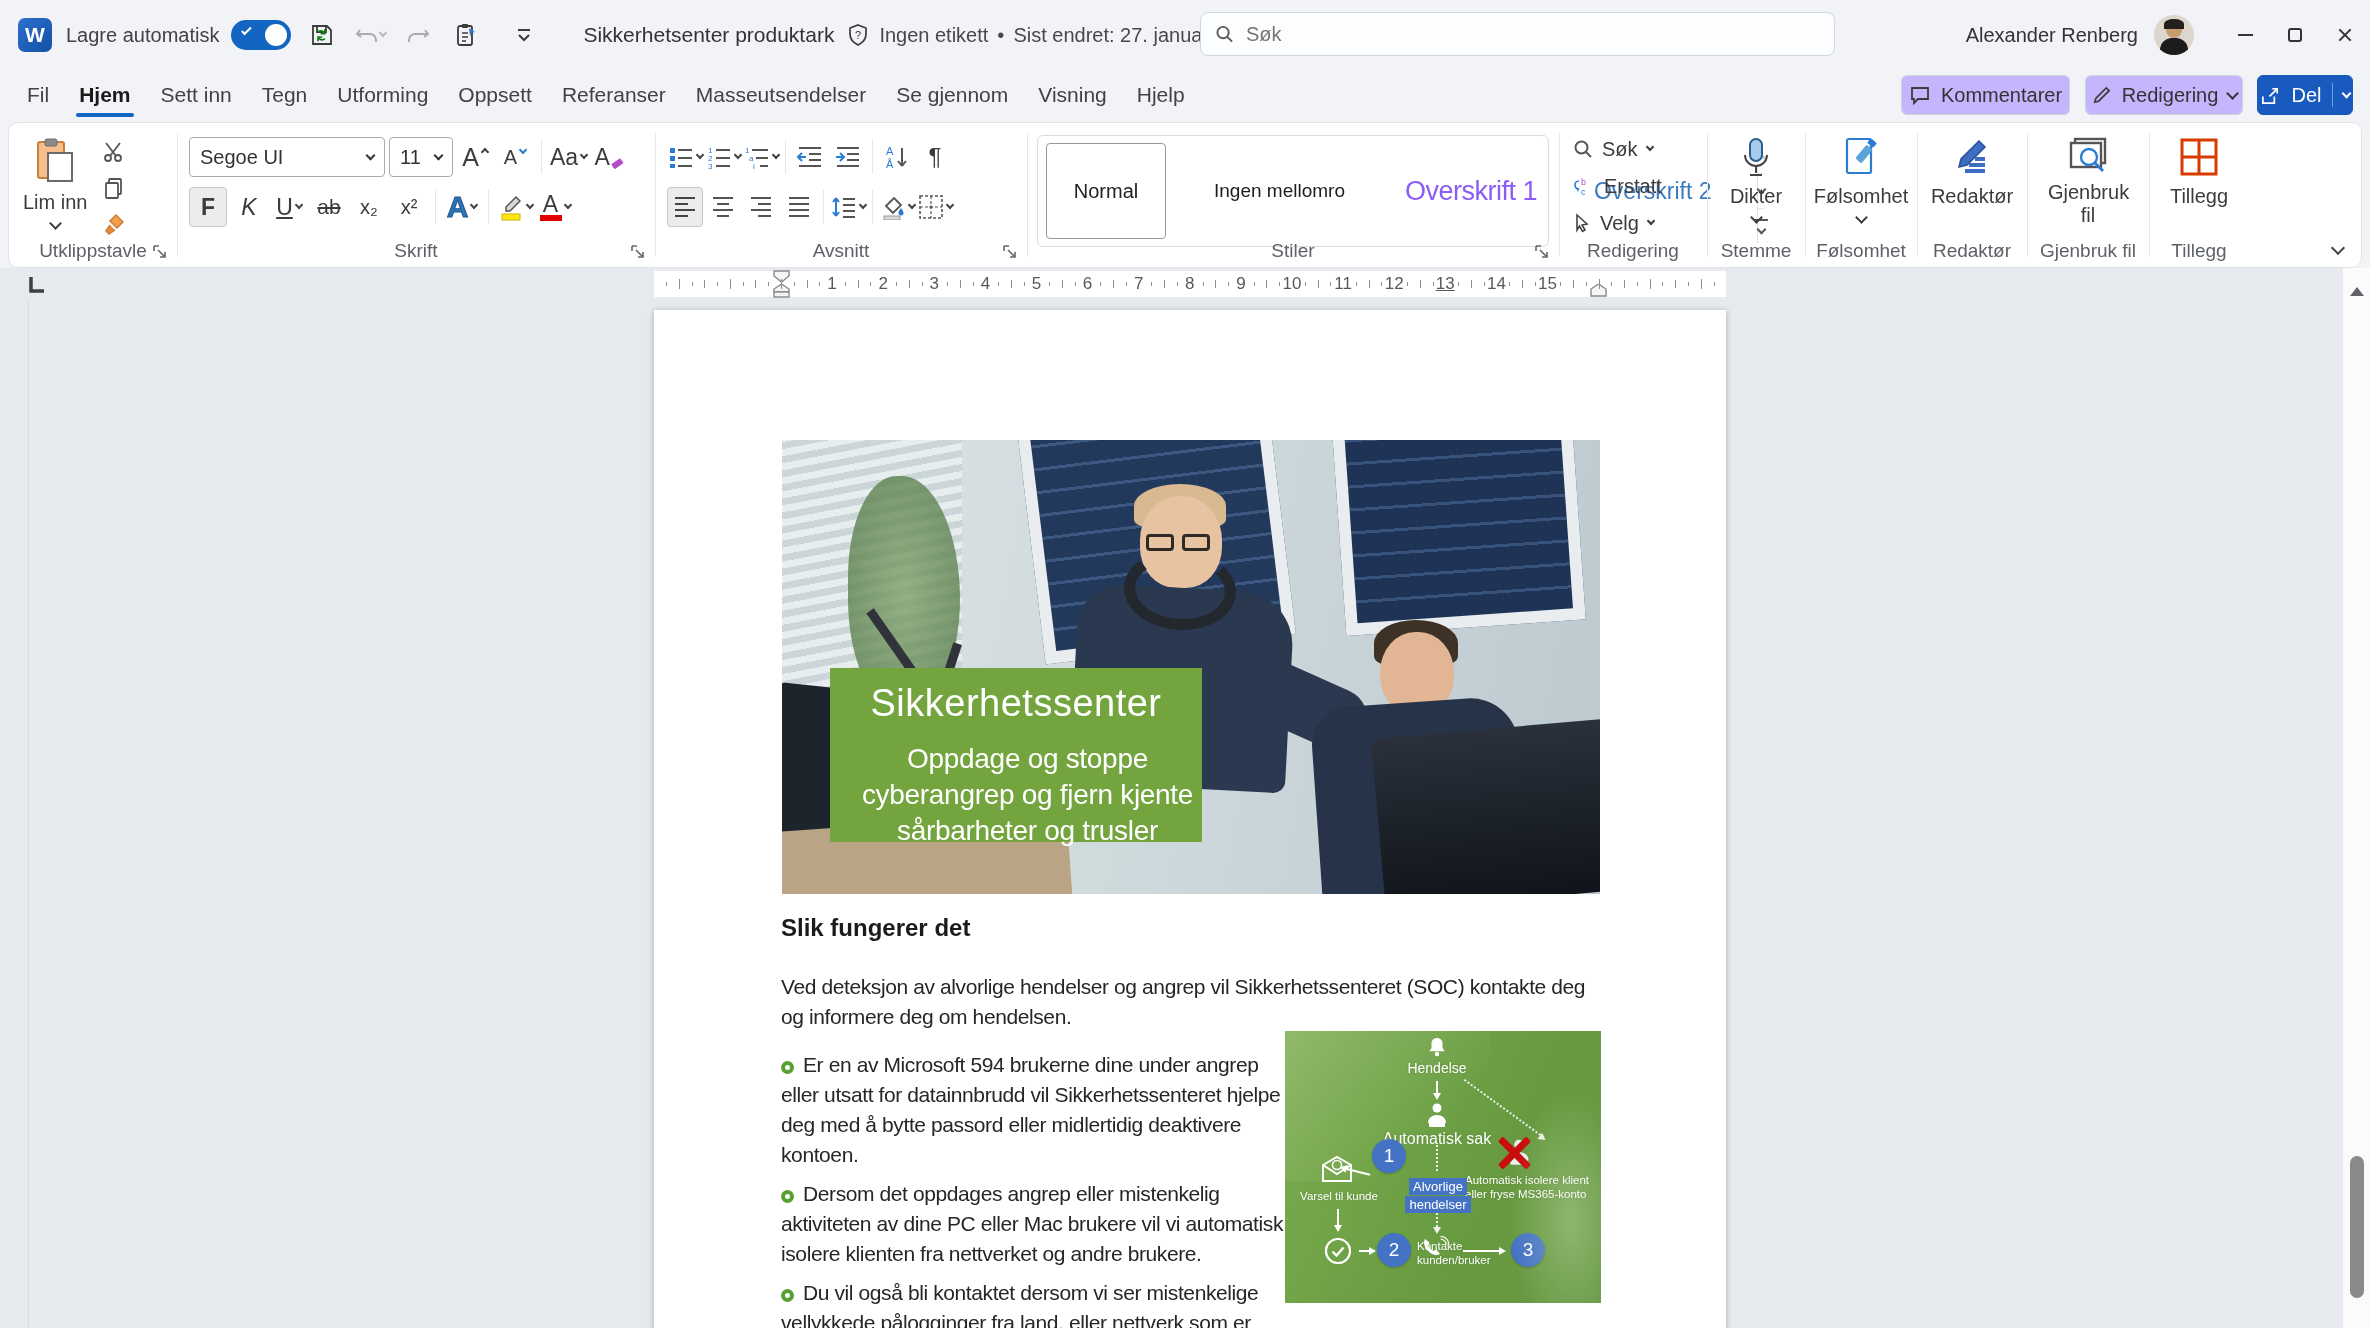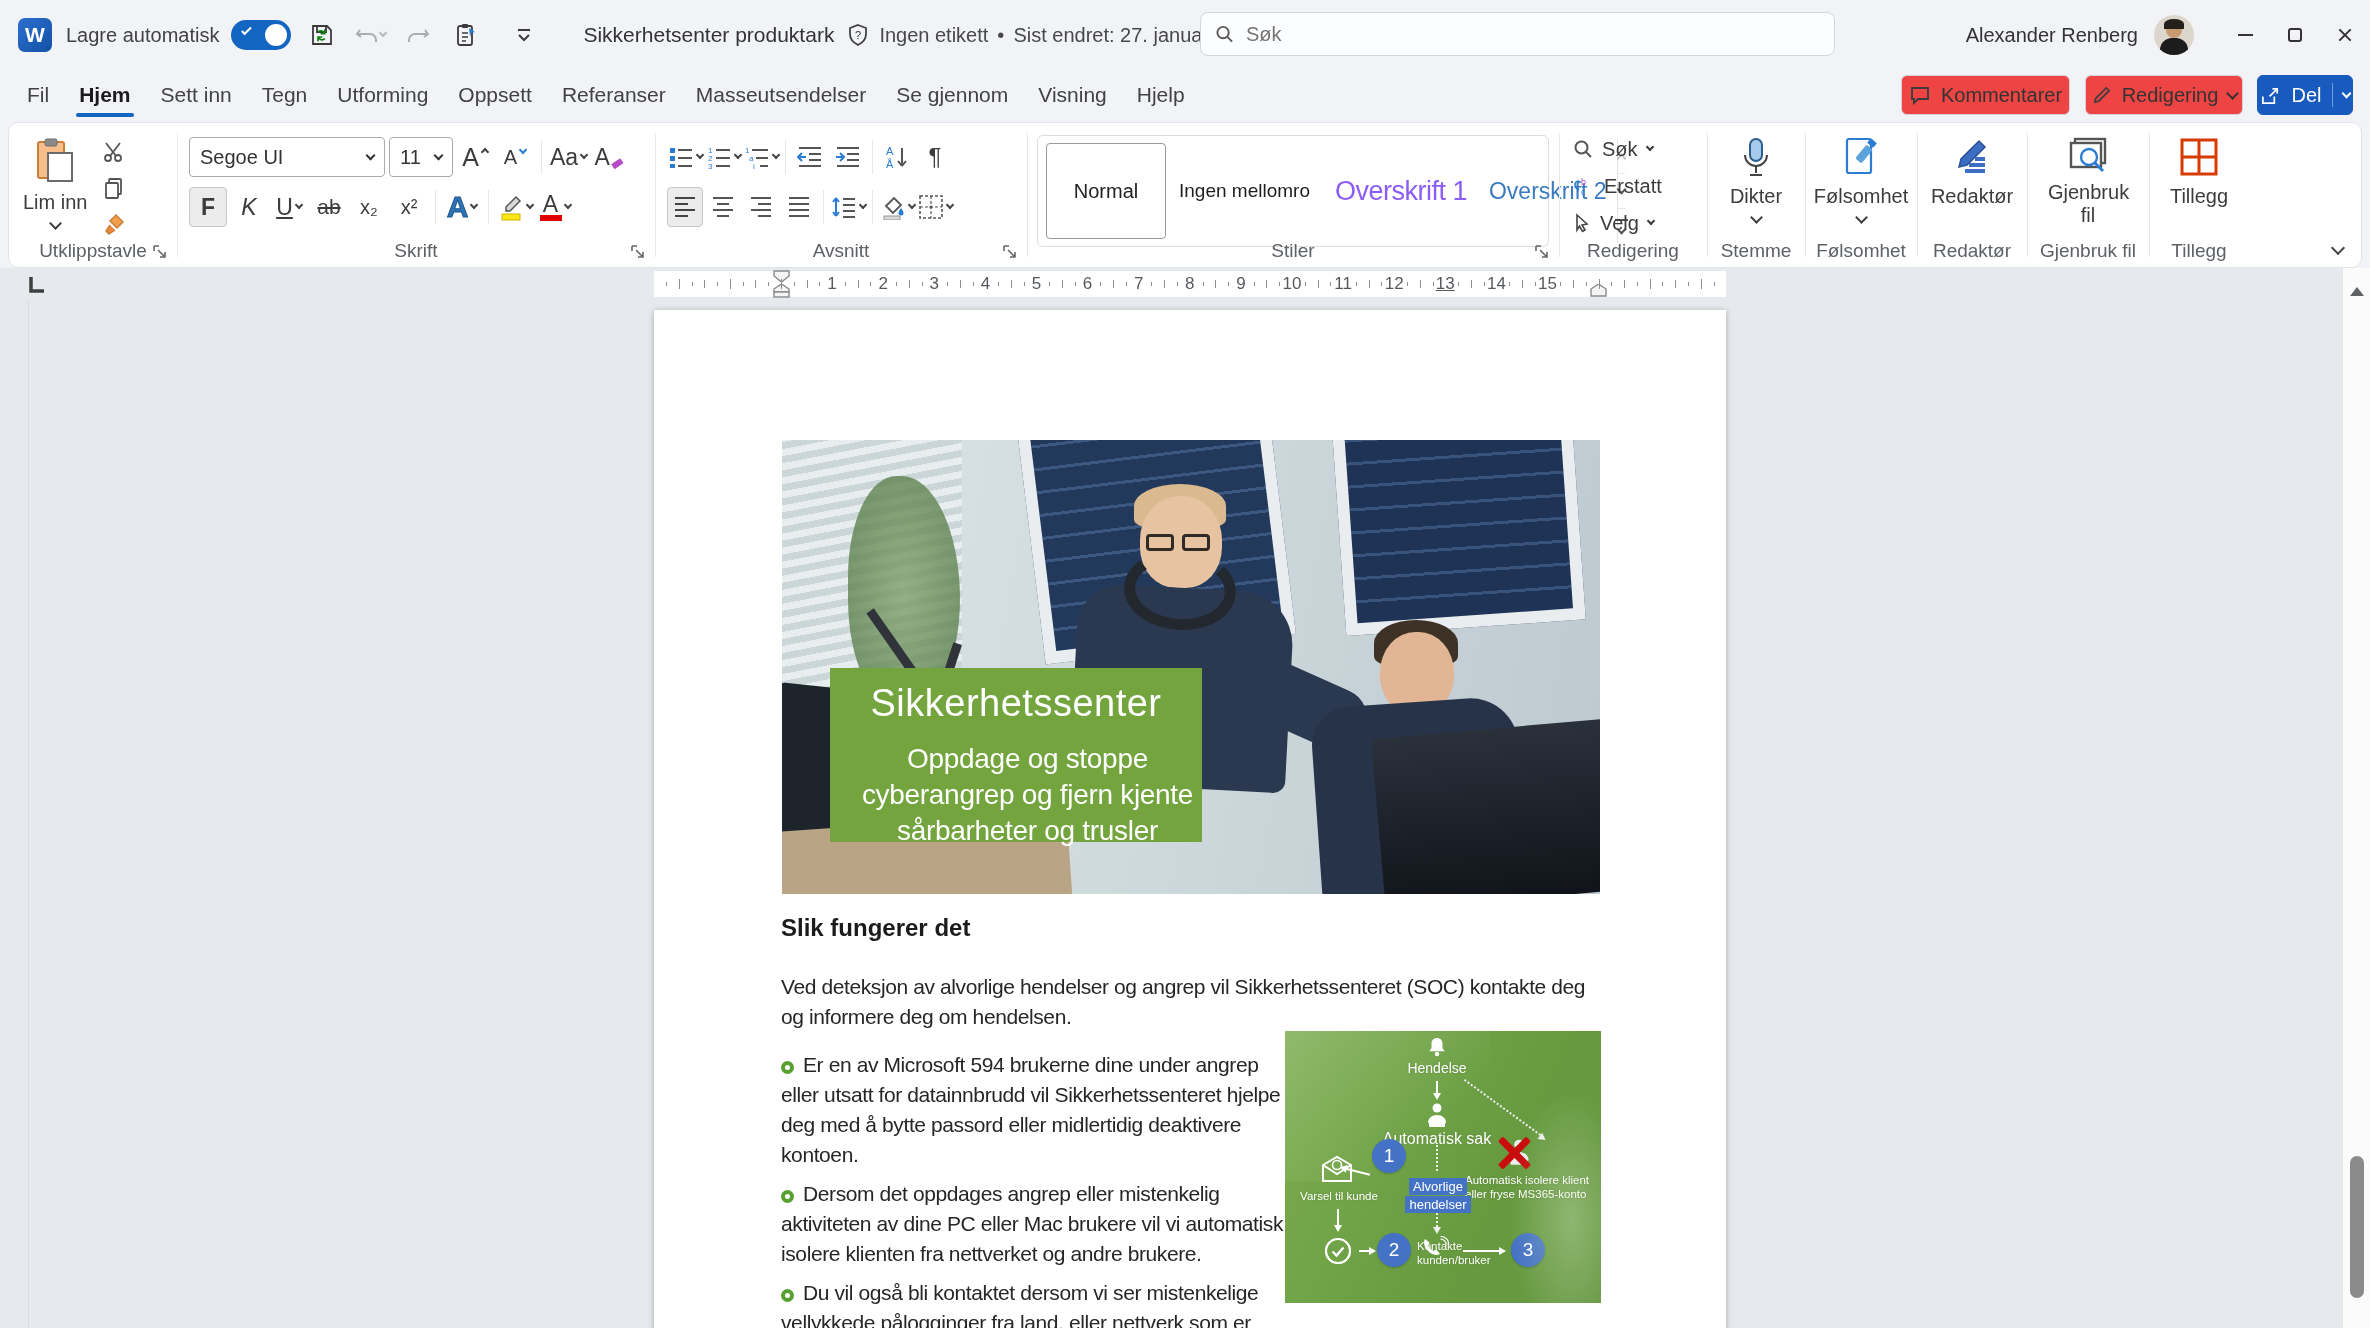--- a/index.html
+++ b/index.html
@@ -37,42 +37,42 @@
   .winbtn .max { width:14px; height:14px; border:2px solid #333; border-radius:3px; }
   .winbtn .cls { position:relative; width:16px; height:16px; }
   .winbtn .cls::before,.winbtn .cls::after { content:""; position:absolute; left:7px; top:0; width:2px; height:16px; background:#333; }
   .winbtn .cls::before { transform:rotate(45deg);} .winbtn .cls::after{ transform:rotate(-45deg);}
 
   
   .menubar { position:absolute; top:70px; left:0; right:0; height:50px; display:flex; align-items:center; }
   .menu-item { font-size:21px; color:#424242; padding:0 15px; height:100%; display:flex; align-items:center; position:relative; white-space:nowrap; }
   .menu-item.active { color:#1a1a1a; font-weight:bold; }
   .menu-item.active::after { content:""; position:absolute; left:12px; right:12px; bottom:3px; height:4px; border-radius:2px; background:#1266C1; }
-  .mb-btn { position:absolute; top:5px; height:40px; background:#ef4444; border:1px solid #D0D3D7; border-radius:6px; display:flex; align-items:center; justify-content:center; gap:10px; font-size:20px; color:#333; }
+  .mb-btn { position:absolute; top:5px; height:40px; background:#c4b5fd; border:1px solid #D0D3D7; border-radius:6px; display:flex; align-items:center; justify-content:center; gap:10px; font-size:20px; color:#333; }
   .mb-del { background:#185ABD; border-color:#185ABD; color:#fff; }
   .mb-del .divline { width:1px; height:24px; background:rgba(255,255,255,.4); }
 
   
   .ribbon { position:absolute; top:122px; left:8px; right:8px; height:146px; background:#fff; border:1px solid #E1E4E8; border-radius:10px; display:flex; }
   .rgroup { position:relative; height:100%; flex:none; }
   .rgroup + .rgroup::before { content:""; position:absolute; left:0; top:10px; bottom:10px; width:1px; background:#E8E8E8; }
   .rg-label { position:absolute; bottom:5px; left:0; right:0; text-align:center; font-size:19px; color:#5d6166; }
   .launcher { position:absolute; bottom:7px; right:9px; width:16px; height:16px; }
   .rowa { position:absolute; left:12px; right:12px; top:12px; height:44px; display:flex; align-items:center; gap:4px; }
   .rowb { position:absolute; left:12px; right:12px; top:62px; height:44px; display:flex; align-items:center; gap:4px; }
   .sm-btn { min-width:36px; height:40px; display:flex; align-items:center; justify-content:center; border-radius:4px; color:#444; gap:3px; }
   .sm-btn.activebox { background:#ECECEC; border:1px solid #C6C6C6; }
   .rib-letter { font-size:23px; color:#3c3c3c; }
   .vdiv { width:1px; height:34px; background:#E6E6E6; margin:0 4px; }
   .selbox { height:40px; border:1px solid #ABABAB; border-radius:4px; background:#fff; display:flex; align-items:center; font-size:20px; color:#333; padding:0 10px; justify-content:space-between; gap:8px; }
   .big-btn { display:flex; flex-direction:column; align-items:center; justify-content:flex-start; padding-top:14px; gap:8px; height:118px; font-size:20px; color:#3c3c3c; text-align:center; line-height:23px; }
   .paste-wrap { display:flex; padding:10px 8px 0 14px; gap:10px; }
   .mini-col { display:flex; flex-direction:column; gap:6px; padding-top:4px; }
   .mini-btn { width:34px; height:30px; display:flex; align-items:center; justify-content:center; }
-  .gallery { position:absolute; left:10px; right:10px; top:12px; height:112px; border:1px solid #DCDCDC; border-radius:6px; display:flex; align-items:center; padding:0 8px; }
+  .gallery { position:absolute; left:10px; right:10px; top:12px; height:112px; border:1px solid #DCDCDC; border-radius:6px; display:flex; align-items:center; padding:0 8px;gap:35px; }
   .style-card { width:120px; height:96px; background:#fff; border:1px solid #999; border-radius:4px; display:flex; align-items:center; justify-content:center; font-size:20px; color:#222; flex:none; }
   .style-plain { font-size:19px; color:#1e1e1e; padding:0 13px; white-space:nowrap; }
   .style-h1 { font-size:27px; font-weight:300; letter-spacing:-0.5px; color:#8b5cf6; padding:0 12px; white-space:nowrap; }
   .style-h2 { font-size:23px; font-weight:300; color:#3B7BBF; padding:0 10px; white-space:nowrap; }
   .style-rail { margin-left:auto; width:30px; height:104px; border-left:1px solid #E2E2E2; display:flex; flex-direction:column; }
   .rail-btn { flex:1; display:flex; align-items:center; justify-content:center; color:#555; }
   .rail-btn .chev { width:7px; height:7px; }
   .rail-btn.dis { color:#C3C3C3; }
   .rail-bar { width:13px; height:2px; background:#555; position:absolute; margin-top:-12px; }
   .edit-rows { padding:10px 0 0 14px; display:flex; flex-direction:column; gap:5px; }

